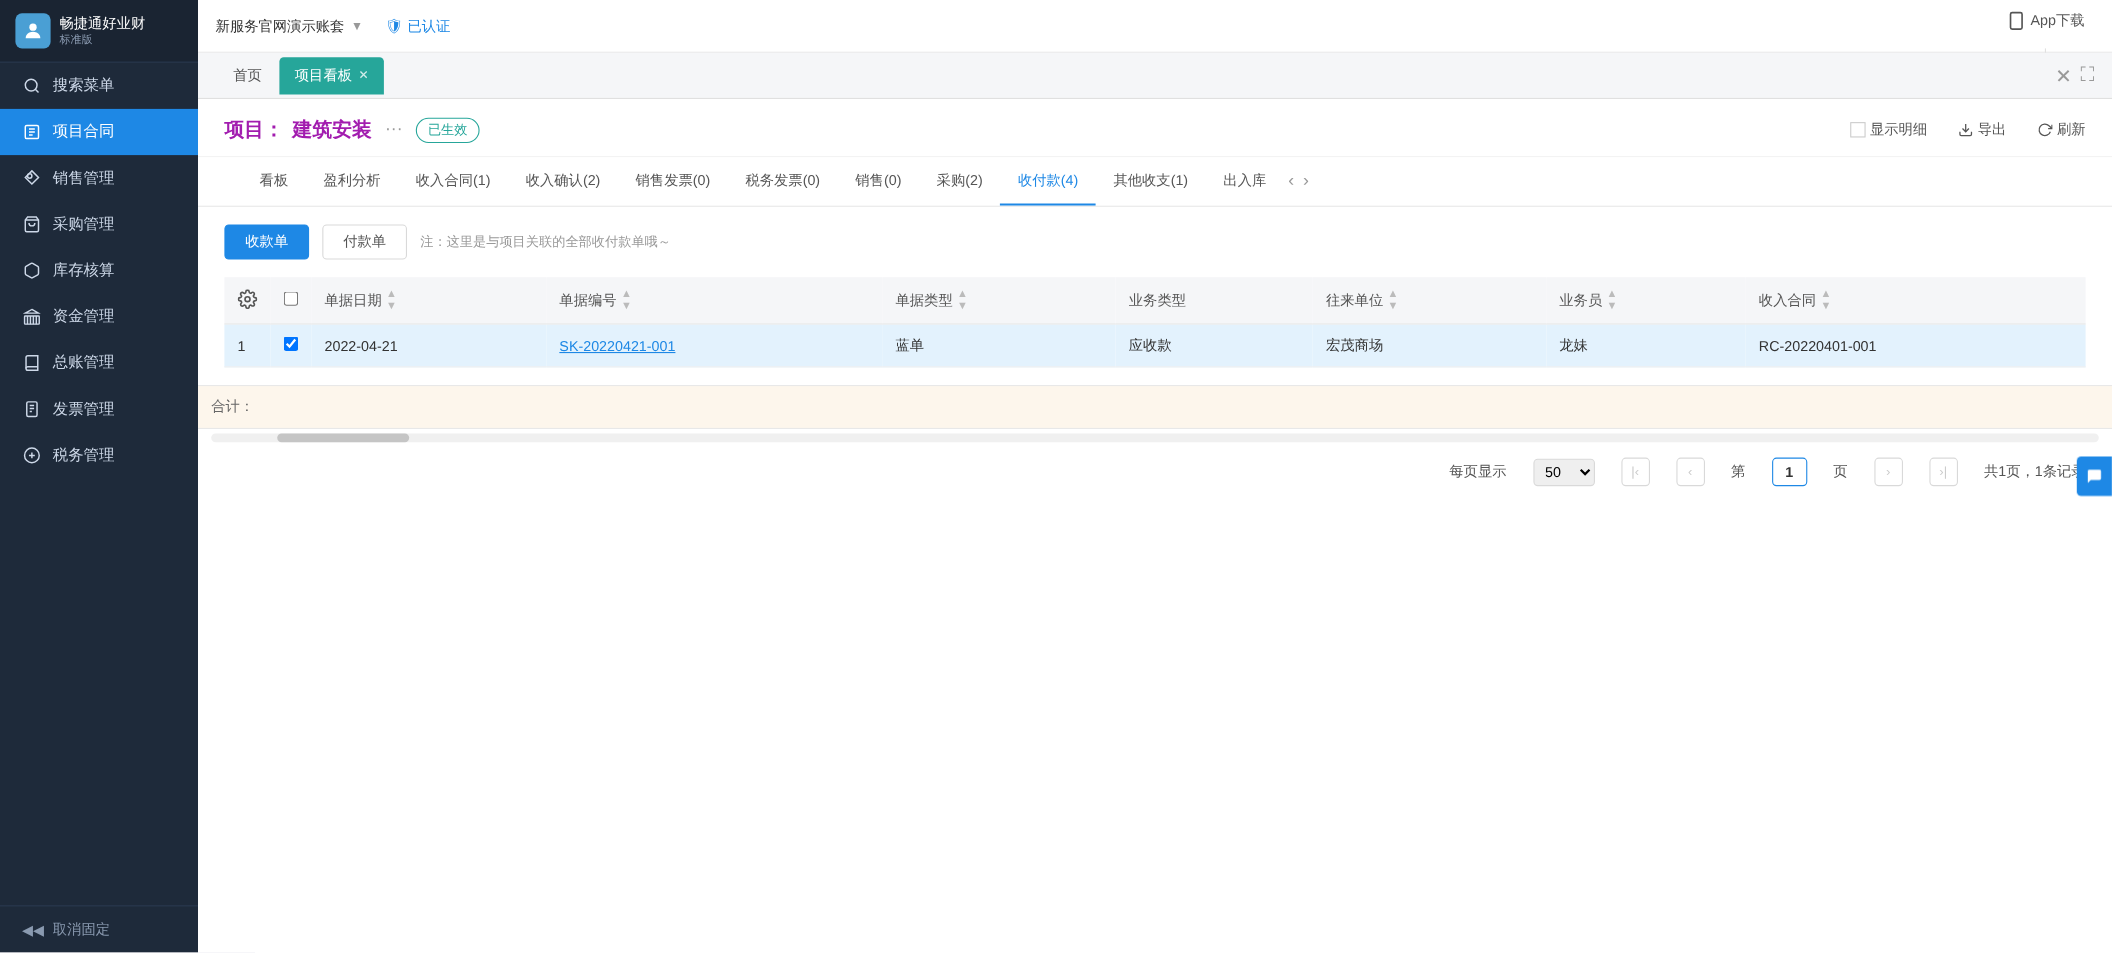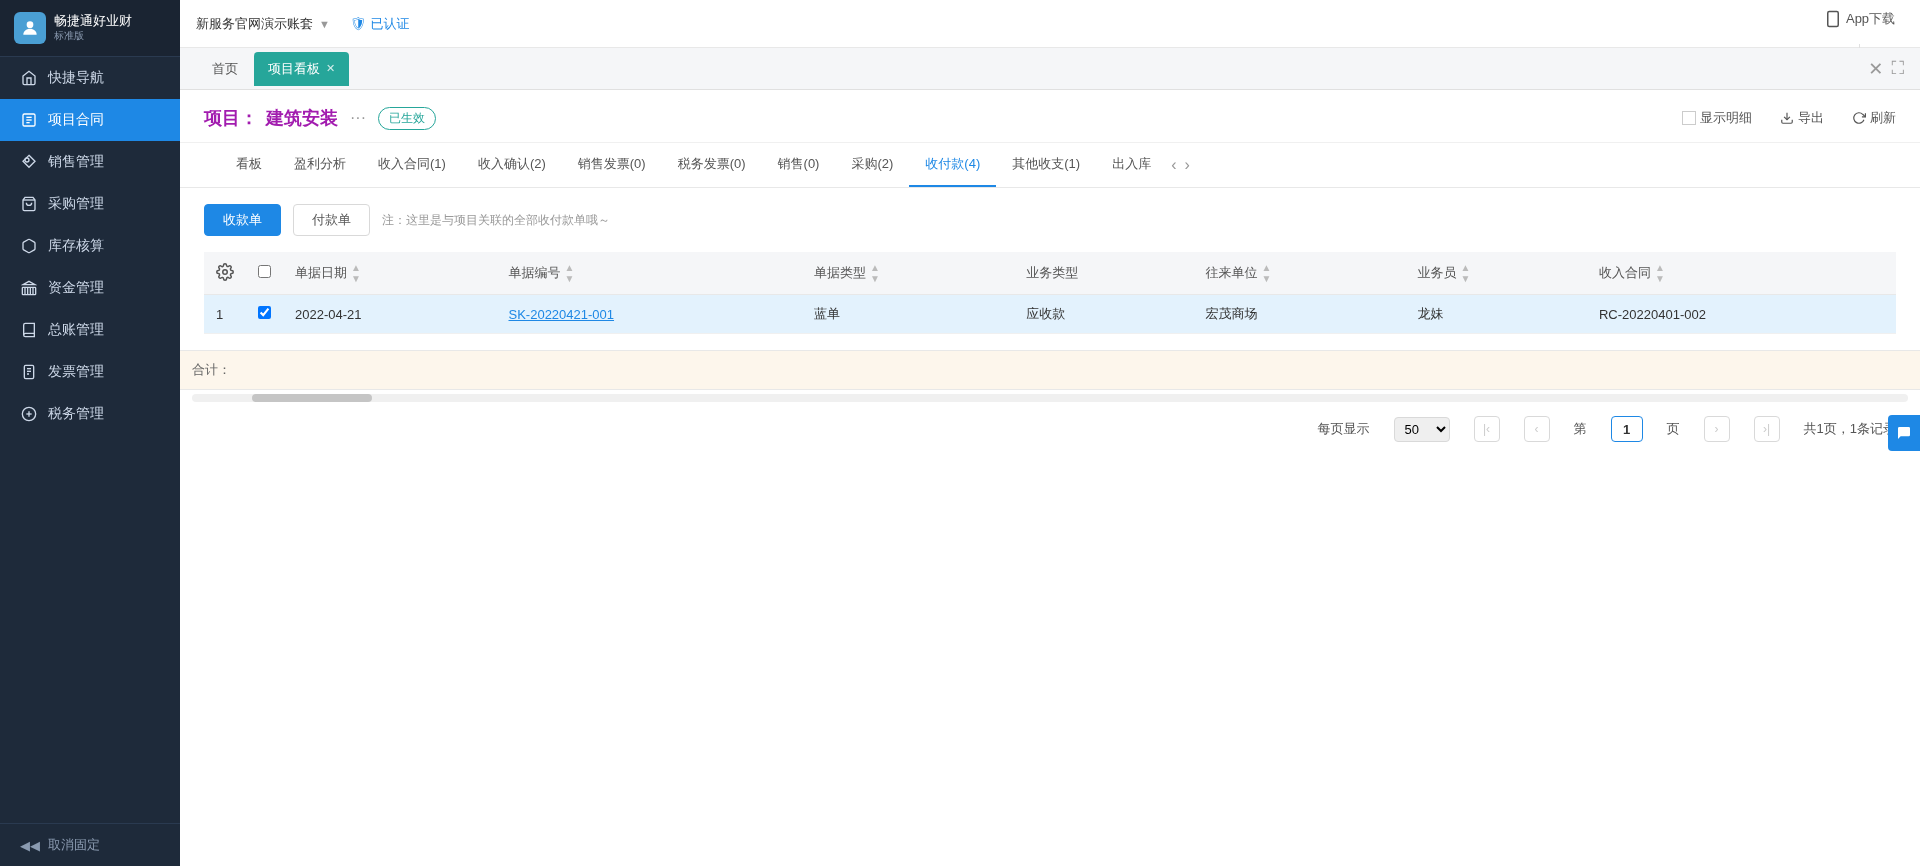--- a/index.html
+++ b/index.html
@@ -112,30 +112,30 @@
         <path d="M4 20c0-4 3.6-7 8-7s8 3 8 7" fill="white"></path>
       </svg>
     </div>
     <div>
       <div class="sidebar-logo-text">畅捷通好业财</div>
       <div class="sidebar-logo-sub">标准版</div>
     </div>
   </div>
   <div class="sidebar-scroll">
 
-
-    <div class="sidebar-item">
-      <div class="sidebar-item-icon">
-        <svg width="16" height="16" viewBox="0 0 24 24" fill="none" stroke="currentColor" stroke-width="2">
-            <path d="M3 9l9-7 9 7v11a2 2 0 01-2 2H5a2 2 0 01-2-2z"></path>
-            <polyline points="9,22 9,12 15,12 15,22"></polyline>
-          </svg>
-      </div>
-      <span class="sidebar-item-label">快捷导航</span>
-    </div>
+    <div class="sidebar-item">
+      <div class="sidebar-item-icon">
+        <svg width="16" height="16" viewBox="0 0 24 24" fill="none" stroke="currentColor" stroke-width="2">
+            <circle cx="11" cy="11" r="8"></circle>
+            <line x1="21" y1="21" x2="16.65" y2="16.65"></line>
+          </svg>
+      </div>
+      <span class="sidebar-item-label">搜索菜单</span>
+    </div>
+
 
     <div class="sidebar-item active">
       <div class="sidebar-item-icon">
         <svg width="16" height="16" viewBox="0 0 24 24" fill="none" stroke="currentColor" stroke-width="2">
             <rect x="3" y="3" width="18" height="18" rx="2"></rect>
             <line x1="8" y1="8" x2="16" y2="8"></line>
             <line x1="8" y1="12" x2="16" y2="12"></line>
             <line x1="8" y1="16" x2="13" y2="16"></line>
           </svg>
       </div>
@@ -410,21 +410,21 @@
             <td>1</td>
             <td class="checkbox-cell">
               <input type="checkbox" checked="" style="cursor: pointer;">
             </td>
             <td>2022-04-21</td>
             <td><a class="link">SK-20220421-001</a></td>
             <td>蓝单</td>
             <td>应收款</td>
             <td>宏茂商场</td>
             <td>龙妹</td>
-            <td>RC-20220401-002</td>
+            <td>RC-20220401-001</td>
           </tr>
         </tbody>
       </table>
     </div>
 
     <div class="total-row">
       <span>合计：</span>
     </div>
 
     <div class="scroll-area">

